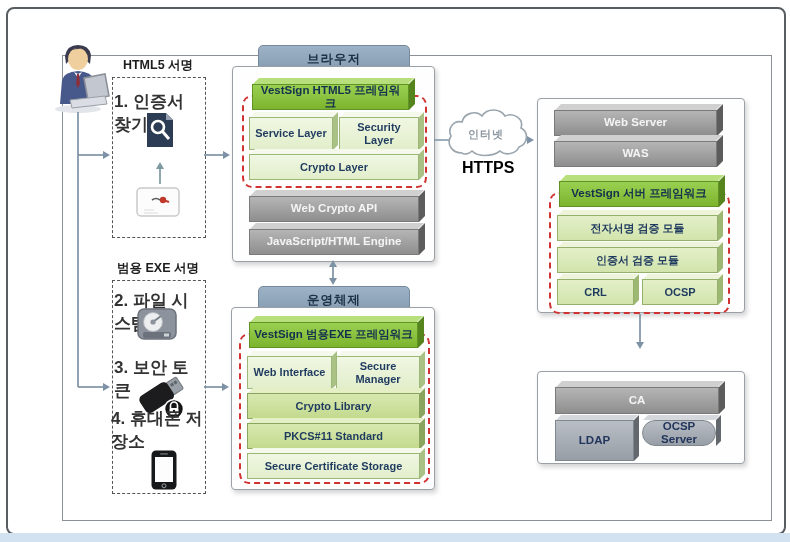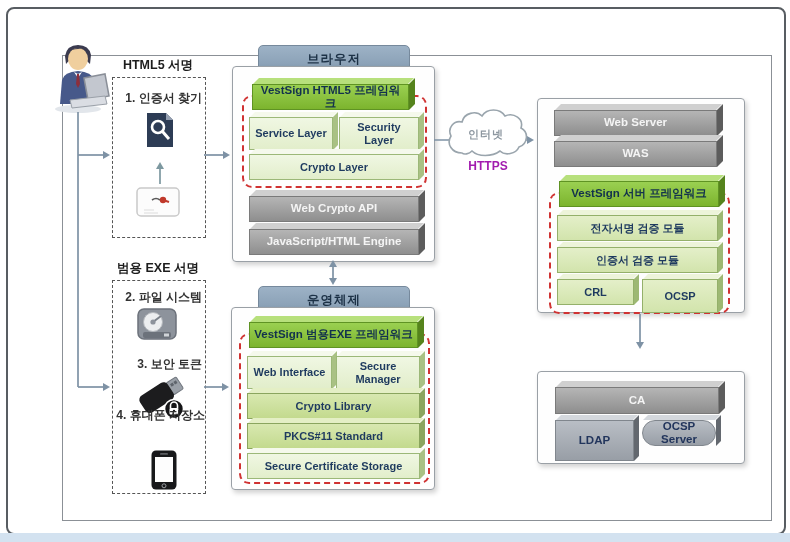--- a/index.html
+++ b/index.html
@@ -15,21 +15,21 @@
     background:linear-gradient(180deg,#9db2c6,#849bb1);border:1px solid #76899c;border-radius:5px;
     color:#1c3146;font-weight:bold;font-size:12.5px;z-index:1;letter-spacing:1px;
   }
   .panel{
     position:absolute;background:#fefefe;border:1px solid #9aa0a6;border-radius:4px;
     box-shadow:2px 3px 5px rgba(0,0,0,.18);z-index:2;
   }
   .rdash{position:absolute;border:2px dashed #d03232;border-radius:10px;z-index:3;}
   .ldash{position:absolute;border:1.5px dashed #555;background:rgba(255,255,255,.55);z-index:2;}
   .llabel{position:absolute;font-weight:bold;font-size:12.5px;color:#1d1d1d;text-align:center;z-index:3;}
-  .step{position:absolute;font-weight:bold;font-size:12px;color:#333;text-align:right;z-index:3;}
+  .step{position:absolute;font-weight:bold;font-size:17px;color:#333;text-align:left;z-index:3;}
   .icon{position:absolute;z-index:3;}
   .b3{
     position:absolute;display:flex;align-items:center;justify-content:center;text-align:center;
     --d:5px;background:var(--face);border:1px solid var(--bd,rgba(0,0,0,.25));
     color:var(--fg,#1e3a5f);font-weight:bold;font-size:11px;line-height:1.15;z-index:4;padding:12px 3px;box-sizing:border-box;
   }
   .b3::before{
     content:"";position:absolute;left:0;top:calc(-1*var(--d) - 1px);width:100%;height:var(--d);
     background:var(--topc);transform:skewX(-45deg);transform-origin:bottom;
   }
@@ -37,21 +37,21 @@
     content:"";position:absolute;top:-1px;right:calc(-1*var(--d) - 1px);width:var(--d);height:calc(100% + 2px);
     background:var(--sidec);transform:skewY(-45deg);transform-origin:0 0;
   }
   .v-green{--d:6px;--face:linear-gradient(180deg,#9ad051,#7cb42e);--topc:#b7e07c;--sidec:#55831c;--bd:#5f9323;--fg:#12314d;font-size:11.5px;z-index:5;}
   .v-pale{--face:linear-gradient(180deg,#f0f7e3,#e2eecb);--topc:#f5f9ec;--sidec:#a9c184;--bd:#9cb878;}
   .v-mid{--face:linear-gradient(180deg,#d8e8b0,#c3da8e);--topc:#e4efc5;--sidec:#8aa55e;--bd:#8aa55e;}
   .v-srv{--face:linear-gradient(180deg,#e4efc9,#d2e4ac);--topc:#edf4da;--sidec:#9db873;--bd:#94b06a;}
   .v-gray{--d:6px;--face:linear-gradient(180deg,#b5b5b5,#8e8e8e);--topc:#d0d0d0;--sidec:#5c5c5c;--bd:#7a7a7a;--fg:#f4f4f4;font-size:11.5px;}
   .v-ldap{--face:linear-gradient(180deg,#b9bec5,#989ea6);--topc:#d4d8dd;--sidec:#63686f;--bd:#80868d;--fg:#22355c;font-size:11.5px;}
   .cloud-label{position:absolute;text-align:center;color:#8d97a0;font-size:11px;font-weight:bold;z-index:7;letter-spacing:1px;}
-  .https-label{position:absolute;text-align:center;color:#a21caf;font-size:12px;font-weight:bold;z-index:7;}
+  .https-label{position:absolute;color:#000000;font-size:16px;font-weight:bold;z-index:7;}
   #connectors{position:absolute;left:0;top:0;z-index:6;pointer-events:none;}
 </style>
 </head>
 <body>
 
 <div id="stage">
 
   <div class="frame-outer" style="left:6px;top:7px;width:776px;height:524px;"></div>
   <div class="frame-inner" style="left:62px;top:55px;width:708px;height:464px;"></div>
   <div class="bottom-strip" style="left:0;top:533px;width:790px;height:9px;"></div>
@@ -150,21 +150,21 @@
   <div class="b3 v-pale" style="left:247px;top:453px;width:173px;height:25px;">Secure Certificate Storage</div>
 
   <div class="panel" style="left:537px;top:98px;width:206px;height:213px;"></div>
   <div class="b3 v-gray" style="left:554px;top:110px;width:163px;height:26px;">Web Server</div>
   <div class="b3 v-gray" style="left:554px;top:141px;width:163px;height:26px;">WAS</div>
   <div class="rdash" style="left:549px;top:192px;width:177px;height:118px;"></div>
   <div class="b3 v-green" style="left:559px;top:181px;width:160px;height:22px;">VestSign 서버 프레임워크</div>
   <div class="b3 v-srv" style="left:557px;top:215px;width:161px;height:26px;">전자서명 검증 모듈</div>
   <div class="b3 v-srv" style="left:557px;top:247px;width:161px;height:26px;">인증서 검증 모듈</div>
   <div class="b3 v-srv" style="left:557px;top:279px;width:77px;height:26px;">CRL</div>
-  <div class="b3 v-srv" style="left:642px;top:279px;width:76px;height:34px;">OCSP</div>
+  <div class="b3 v-srv" style="left:642px;top:279px;width:76px;height:26px;">OCSP</div>
 
   <div class="panel" style="left:537px;top:371px;width:206px;height:91px;"></div>
   <div class="b3 v-gray" style="left:555px;top:387px;width:164px;height:27px;">CA</div>
   <div class="b3 v-ldap" style="left:555px;top:420px;width:79px;height:41px;">LDAP</div>
   <div class="b3 v-ldap" style="left:642px;top:420px;width:74px;height:26px;border-radius:13px;">OCSP Server</div>
 
   <svg id="connectors" width="790" height="542" viewBox="0 0 790 542">
     <g stroke="#7e92a5" stroke-width="1.7" fill="none">
       <path d="M78 112 V387"></path>
       <path d="M78 155 H103"></path>

